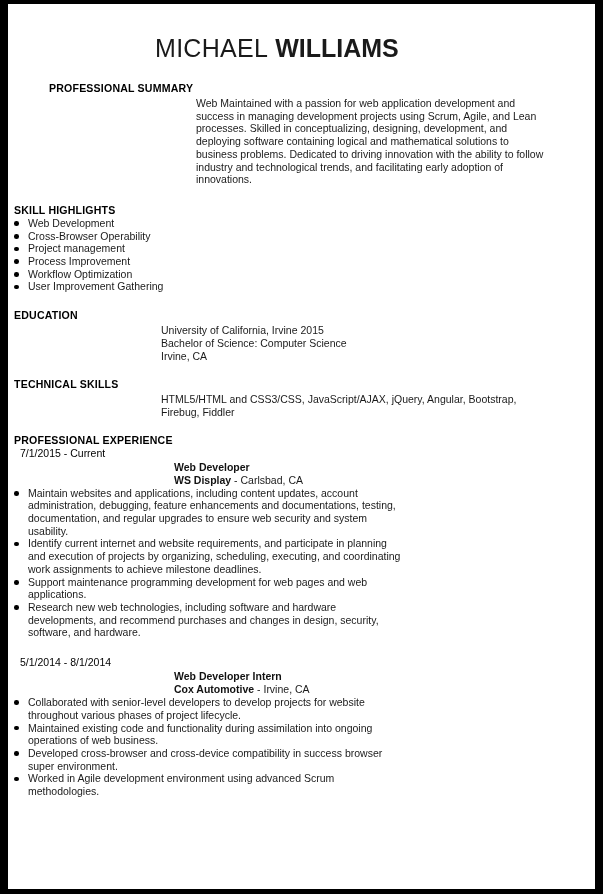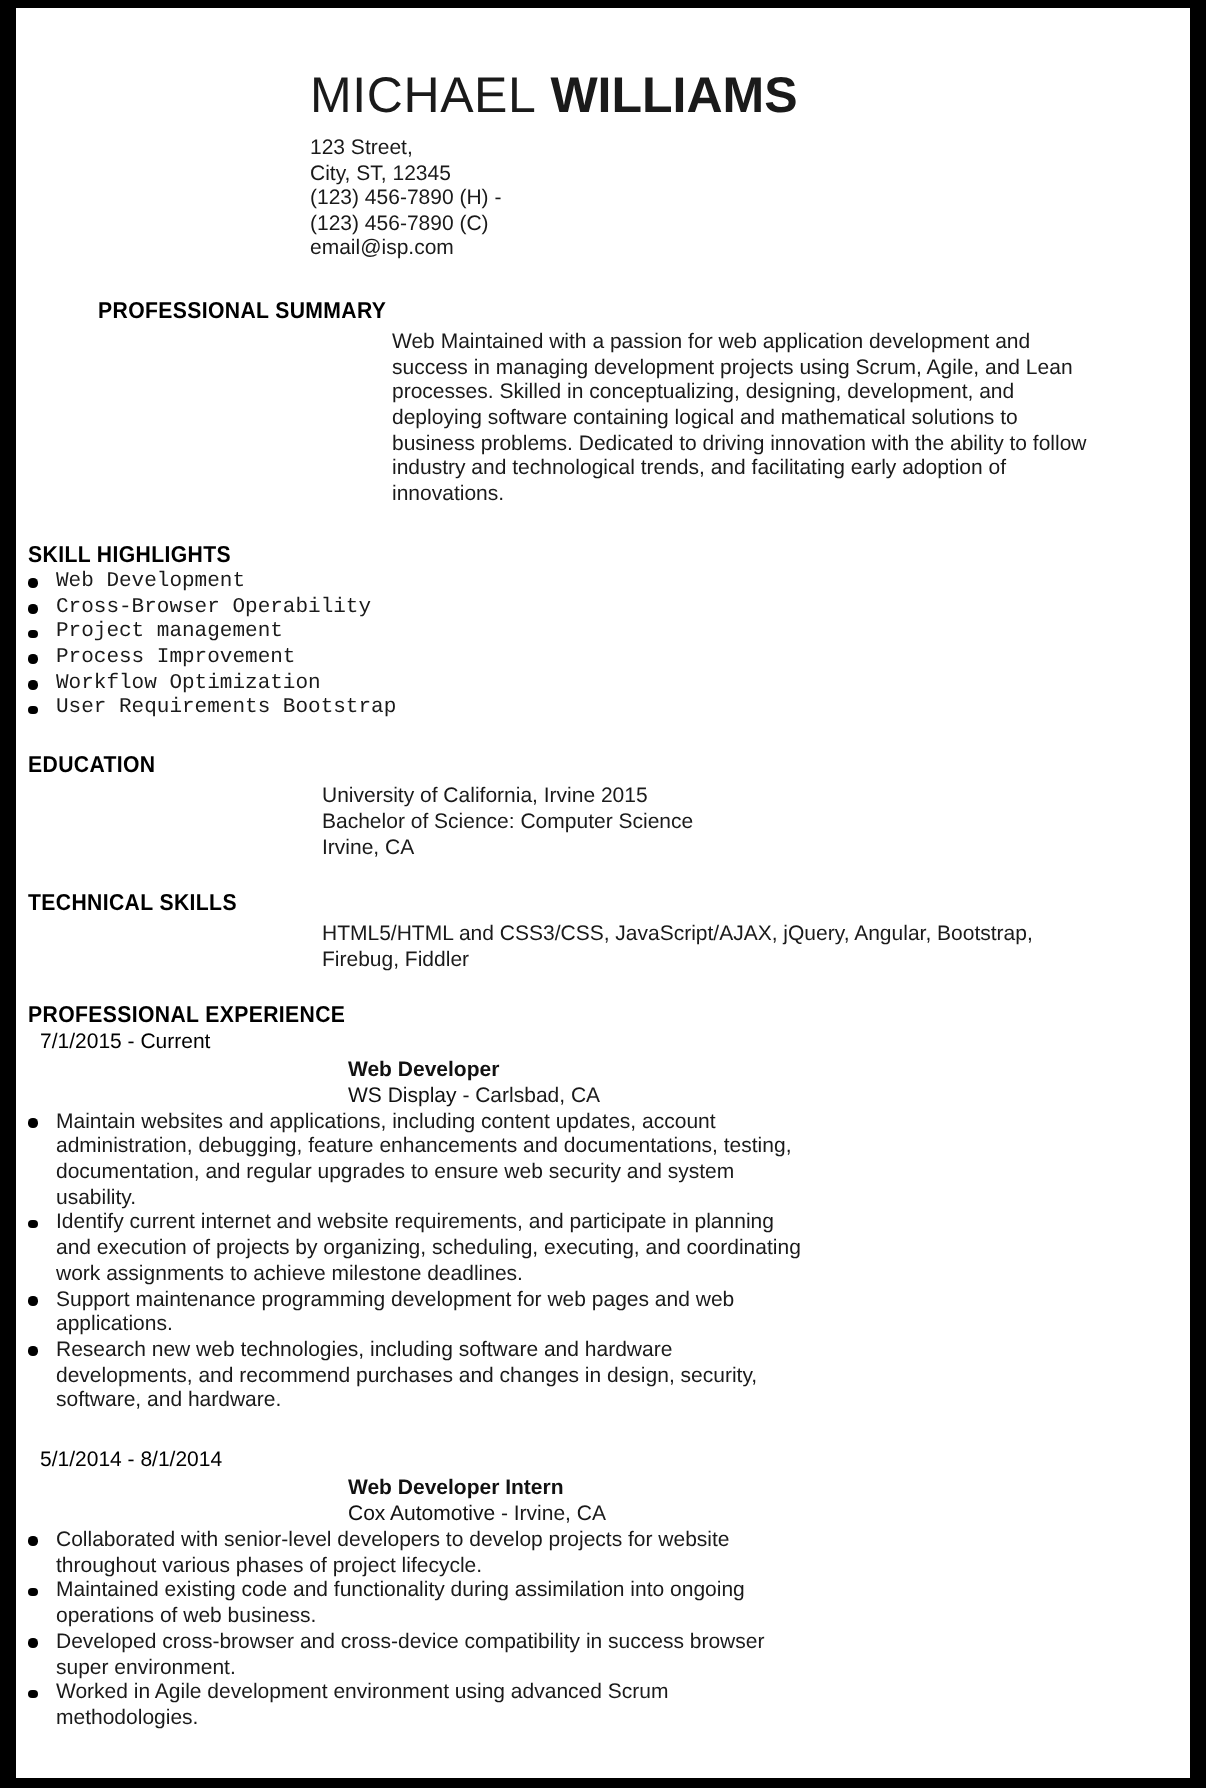--- a/index.html
+++ b/index.html
@@ -118,21 +118,20 @@
     left: 0px;
     top: 4.4px;
     width: 4.6px;
     height: 4.6px;
     border-radius: 50%;
     background: #000000;
   }
 
   .skills-list {
     padding-left: 185px;
-    font-family: Liberation Mono, monospace;
   }
   .skills-list > li {
     white-space: nowrap;
   }
 
   .exp-bullets {
     padding-left: 185px;
     max-width: 420px;
   }
   .exp-bullets > li {
@@ -163,21 +162,21 @@
     color: #111111;
     white-space: nowrap;
   }
   .exp-company-line {
     font-size: 10.5px;
     line-height: 13px;
     color: #1a1a1a;
     white-space: nowrap;
   }
   .exp-company {
-    font-weight: 400;
+    font-weight: 700;
     color: #111111;
   }
 
   
   .gap-summary   { margin-top: 18px; padding-left: 41px; }
   .gap-skills    { margin-top: 17px; }
   .gap-education { margin-top: 15px; }
   .gap-tech      { margin-top: 15px; }
   .gap-exp       { margin-top: 14px; }
   .body-top      { margin-top: 2px; }
@@ -186,27 +185,20 @@
 </style>
 </head>
 <body>
 
 <div id="resume-page">
   <div class="sheet">
 
     <div class="header">
       <div class="full-name">
         <span class="name-first">MICHAEL</span><span class="name-last">&nbsp;<span>WILLIAMS</span></span>
-      </div>
-      <div class="contact-block">
-        <div class="contact-line">123 Street,</div>
-        <div class="contact-line">City, ST, 12345</div>
-        <div class="contact-line">(123) 456-7890 (H) -</div>
-        <div class="contact-line">(123) 456-7890 (C)</div>
-        <div class="contact-line">email@isp.com</div>
       </div>
     </div>
 
     <div class="section gap-summary">
       <div class="section-title">PROFESSIONAL SUMMARY</div>
       <div class="section-body body-top">
         <div class="para">
           <div class="line">Web Maintained with a passion for web application development and</div>
           <div class="line">success in managing development projects using Scrum, Agile, and Lean</div>
           <div class="line">processes. Skilled in conceptualizing, designing, development, and</div>
@@ -219,21 +211,21 @@
     </div>
 
     <div class="section gap-skills">
       <div class="section-title">SKILL HIGHLIGHTS</div>
       <ul class="bullets skills-list bullets-top">
         <li>Web Development</li>
         <li>Cross-Browser Operability</li>
         <li>Project management</li>
         <li>Process Improvement</li>
         <li>Workflow Optimization</li>
-        <li>User Requirements Bootstrap</li>
+        <li>User Improvement Gathering</li>
       </ul>
     </div>
 
     <div class="section gap-education">
       <div class="section-title">EDUCATION</div>
       <div class="section-body body-top">
         <div class="line">University of California, Irvine 2015</div>
         <div class="line">Bachelor of Science: Computer Science</div>
         <div class="line">Irvine, CA</div>
       </div>

